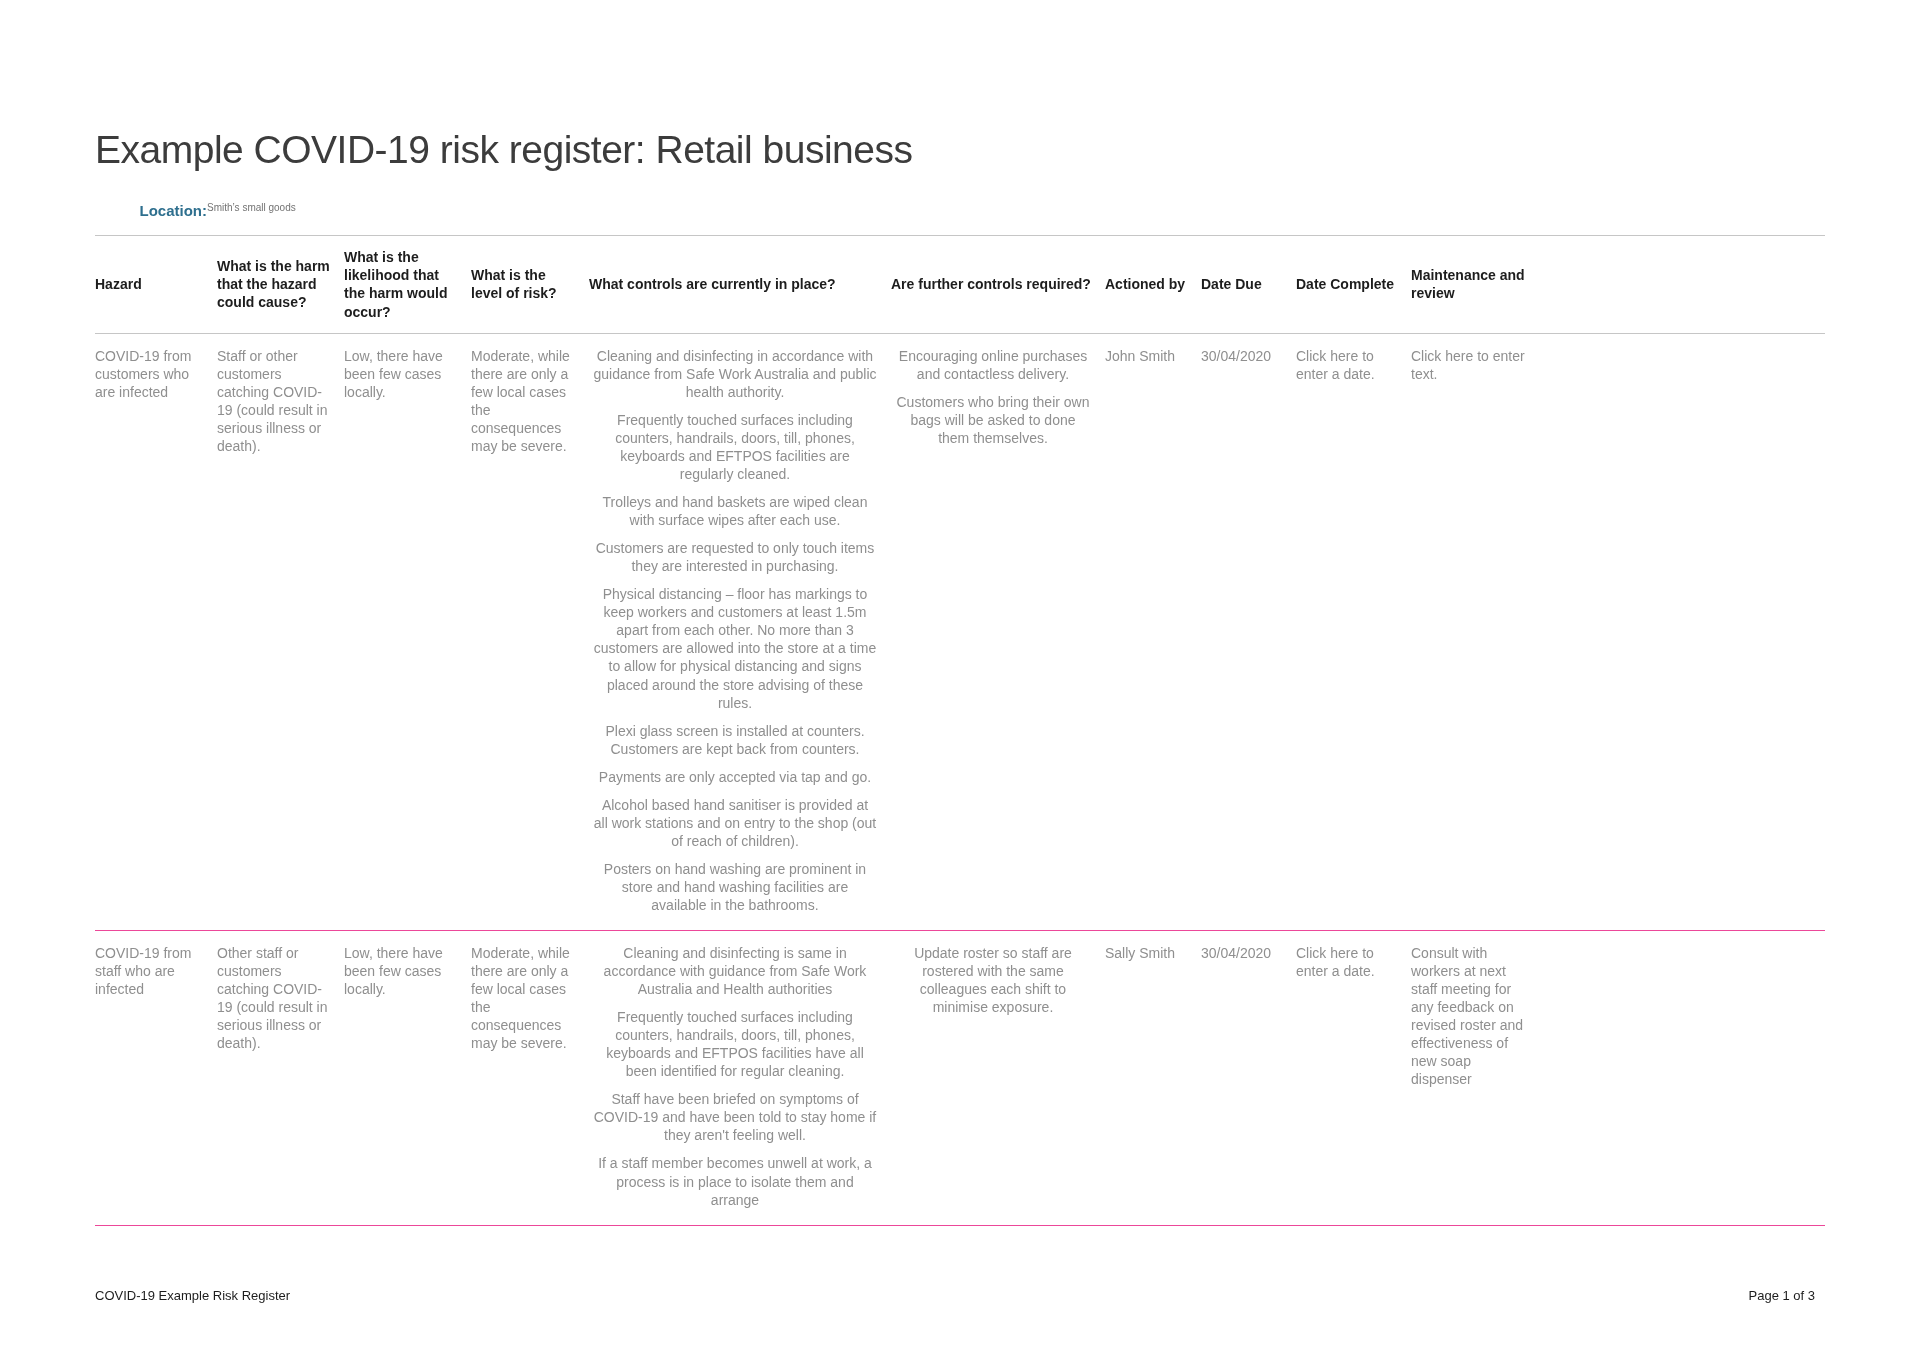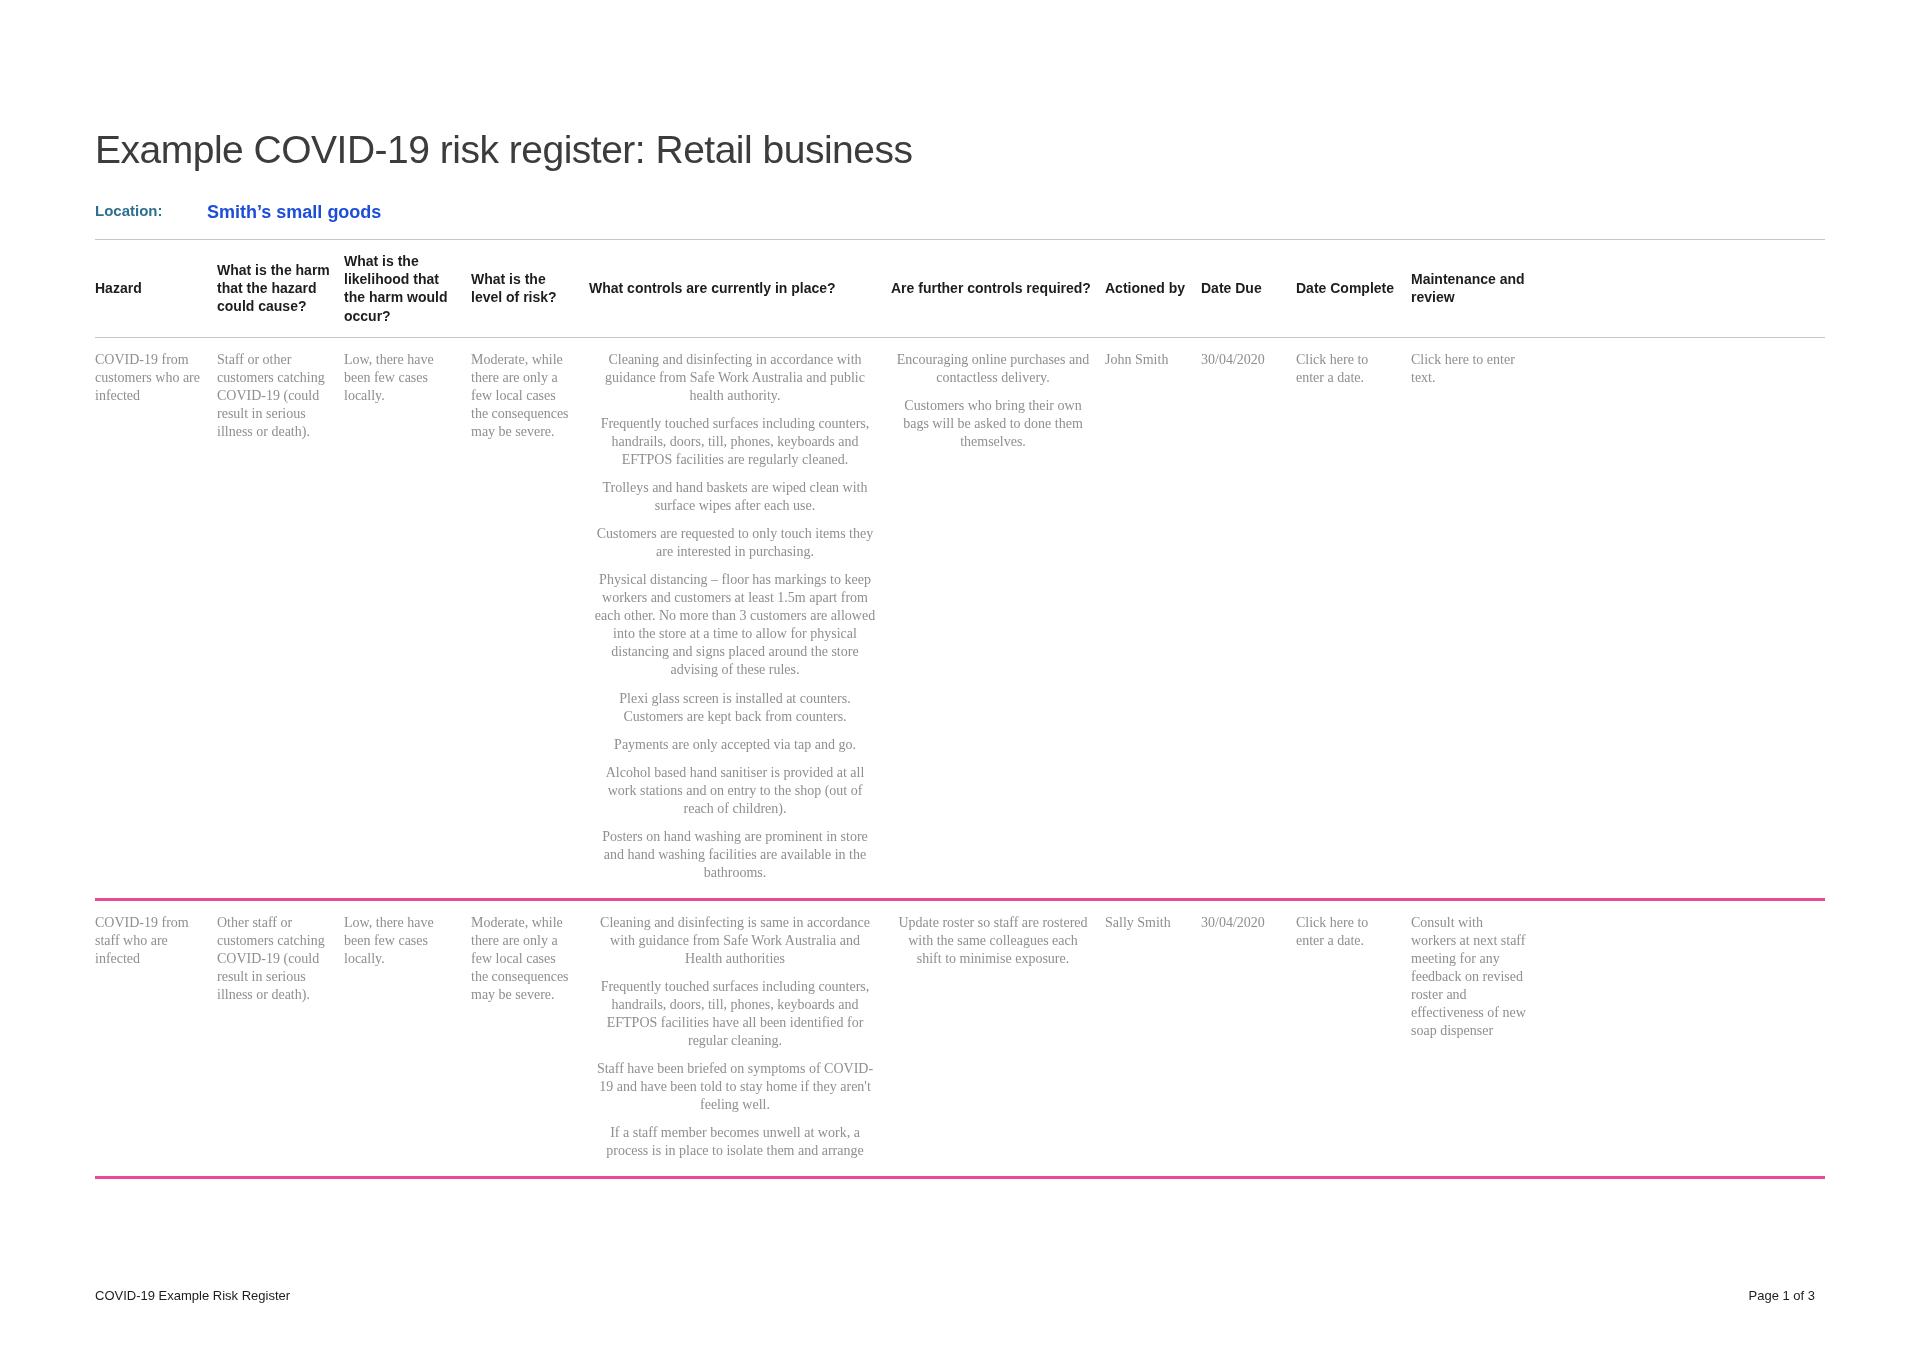--- a/index.html
+++ b/index.html
@@ -25,25 +25,25 @@
     letter-spacing: -0.5px;
   }
   .meta { margin-bottom: 16px; }
   .meta-row { display: flex; margin-bottom: 8px; }
   .meta-label {
     display: inline-block;
     width: 112px;
     font-size: 15px;
     font-weight: 700;
     color: #2e6f8e;
+    text-align: right;
   }
   .meta-value {
-    font-size: 18px;
-    color: #1d4ed8;
-    font-weight: bold;
+    font-size: 10px;
+    color: #737373;
   }
   table.risk-table {
     width: 1730px;
     table-layout: fixed;
     border-collapse: collapse;
     border-top: 1px solid #c6c6c6;
   }
   col.c1  { width: 122px; }
   col.c2  { width: 127px; }
   col.c3  { width: 127px; }
@@ -58,21 +58,21 @@
   thead tr { border-bottom: 1px solid #c6c6c6; }
   th {
     text-align: left;
     vertical-align: middle;
     font-size: 14px;
     font-weight: 700;
     color: #1d1d1d;
     line-height: 1.3;
     padding: 12px 14px 12px 0;
   }
-  tbody tr { border-bottom: 3px solid #ec4899; font-family: Liberation Serif, serif; }
+  tbody tr { border-bottom: 1px solid #ec4899; }
   td {
     vertical-align: top;
     font-size: 14px;
     color: #8f8f8f;
     line-height: 1.29;
     padding: 13px 14px 16px 0;
   }
   td p { margin: 0 0 10px 4px; text-align: center; }
   td p:last-child { margin-bottom: 0; }
   .page-footer {

